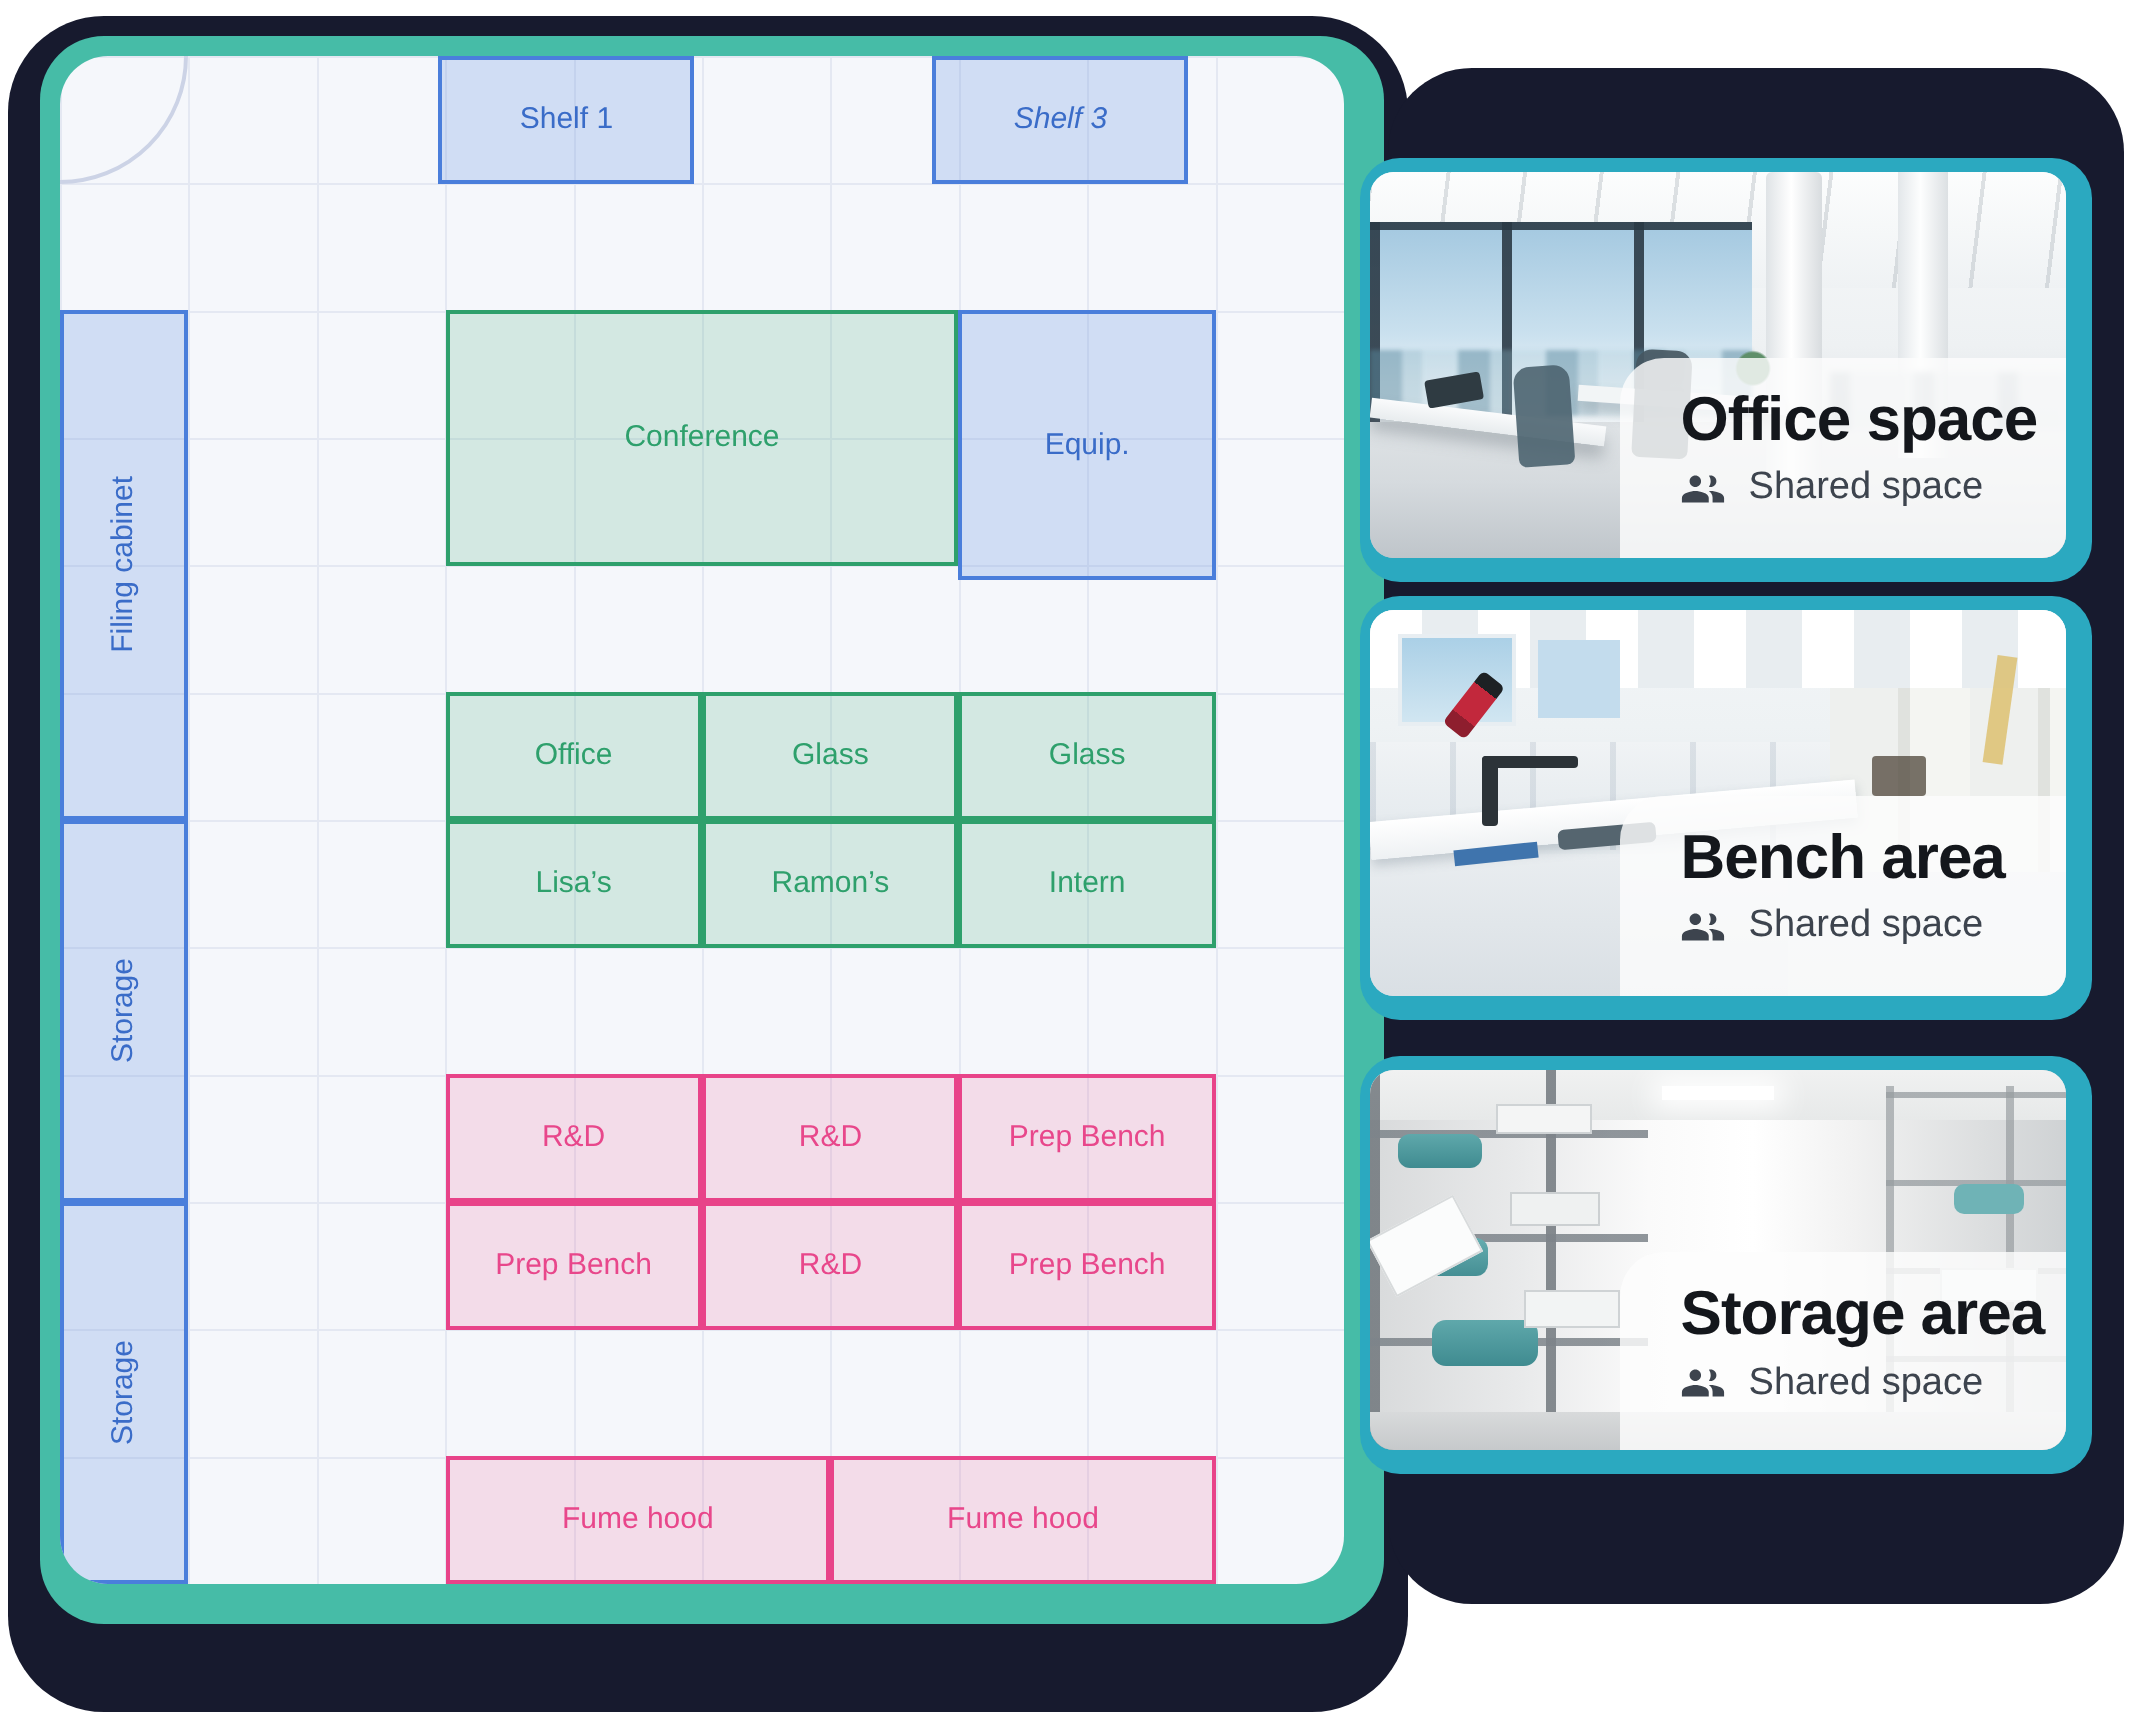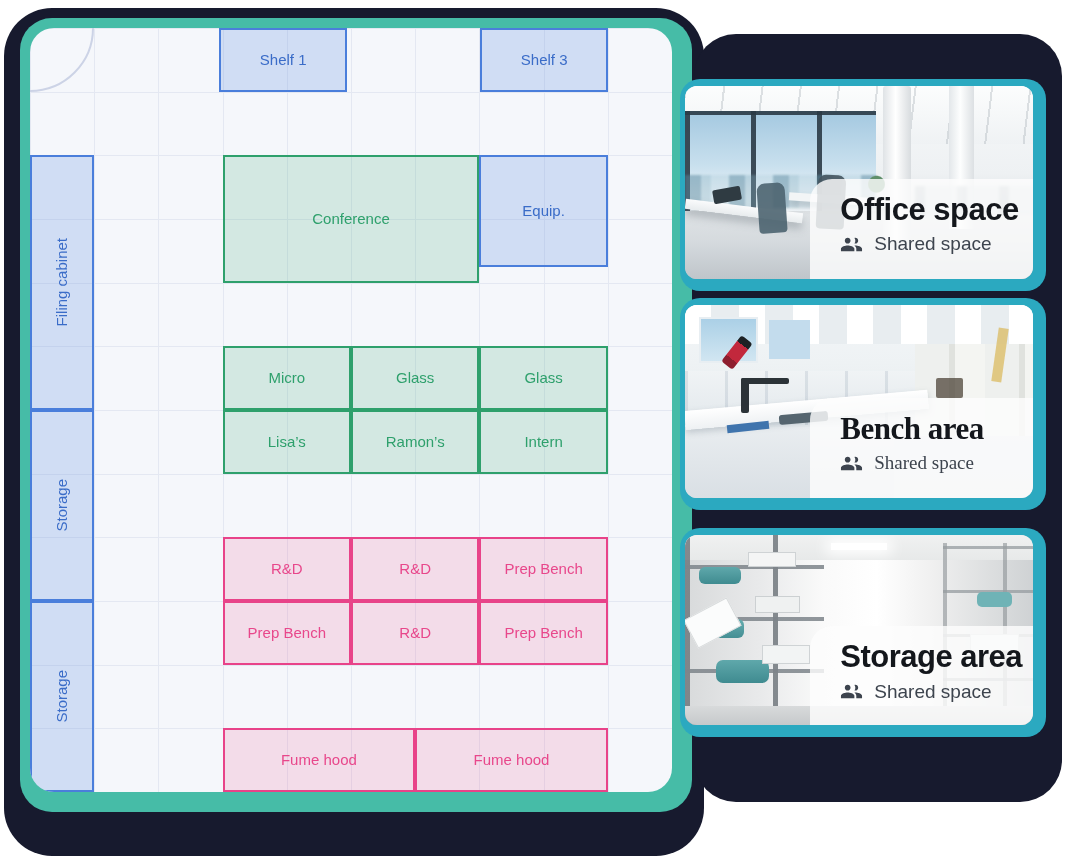--- a/index.html
+++ b/index.html
@@ -72,21 +72,21 @@
   .po-laptop { left:8%; top:53%; width:8%; height:7%; transform:rotate(-10deg);
                background:#2f3b42; border-radius:2px; }
   .po-chair1 { left:21%; top:50%; width:8%; height:26%; transform:rotate(-4deg);
                background:#4c6470; border-radius:8px 8px 4px 4px; opacity:.9; }
   .po-chair2 { left:38%; top:46%; width:8%; height:28%; transform:rotate(3deg);
                background:#45555f; border-radius:8px 8px 4px 4px; opacity:.9; }
   .po-floor { left:0; right:0; bottom:0; height:20%;
               background:linear-gradient(180deg,#d6dbdf,#bfc5ca); }
 
   
-  .photo-bench { background:linear-gradient(180deg,#f3f6f8 0%,#eef2f4 30%,#e7ecef 55%,#dfe5e9 100%);font-family:Liberation Serif, serif; }
+  .photo-bench { background:linear-gradient(180deg,#f3f6f8 0%,#eef2f4 30%,#e7ecef 55%,#dfe5e9 100%); }
   .pb-ceil { left:0; right:0; top:0; height:20%;
              background:repeating-linear-gradient(90deg, #ffffff 0 26px, #e8edf0 26px 54px),
                         linear-gradient(#f2f5f6,#eaeef0); }
   .pb-win  { left:4%; top:6%; width:17%; height:24%;
              background:linear-gradient(180deg,#a9cfe6,#d3e7f2); box-shadow:inset 0 0 0 2px #e8eef2; }
   .pb-win2 { left:24%; top:8%; width:12%; height:20%; background:#c3dced; }
   .pb-midband { left:0; right:0; top:34%; height:28%;
                 background:repeating-linear-gradient(90deg, rgba(120,140,160,.18) 0 3px, transparent 3px 40px),
                            linear-gradient(180deg,#f0f3f5,#e2e8ec); }
   .pb-instr { right:0; top:20%; width:34%; height:48%;
@@ -133,34 +133,34 @@
 <div class="scene">
 
   <div class="plan-shadow"></div>
   <div class="plan-board"></div>
   <div class="plan">
     <div class="door-arc"></div>
 
   <div class="room blue" style="left: 189px; top: 0px; width: 128.4px; height: 63.67px;">
         <span class="room-label">Shelf 1</span>
       </div>
-      <div class="room blue" style="left: 450px; top: 0px; width: 128.4px; height: 63.67px;">
+      <div class="room blue" style="left: 436px; top: 0px; width: 128.4px; height: 63.67px; font-style: italic;">
         <span class="room-label">Shelf 3</span>
       </div>
       <div class="room blue vertical" style="left: 0px; top: 127.34px; width: 64.2px; height: 254.68px;">
         <span class="room-label">Filing cabinet</span>
       </div>
       <div class="room green" style="left: 192.6px; top: 127.34px; width: 256.8px; height: 127.34px;">
         <span class="room-label">Conference</span>
       </div>
-      <div class="room blue" style="left: 449.4px; top: 127.34px; width: 128.4px; height: 112px;">
+      <div class="room blue" style="left: 449.4px; top: 127.34px; width: 128.4px; height: 135px;">
         <span class="room-label">Equip.</span>
       </div>
       <div class="room green" style="left: 192.6px; top: 318.35px; width: 128.4px; height: 63.67px;">
-        <span class="room-label">Micro</span>
+        <span class="room-label">Office</span>
       </div>
       <div class="room green" style="left: 321px; top: 318.35px; width: 128.4px; height: 63.67px;">
         <span class="room-label">Glass</span>
       </div>
       <div class="room green" style="left: 449.4px; top: 318.35px; width: 128.4px; height: 63.67px;">
         <span class="room-label">Glass</span>
       </div>
       <div class="room green" style="left: 192.6px; top: 382.02px; width: 128.4px; height: 63.67px;">
         <span class="room-label">Lisa’s</span>
       </div>

